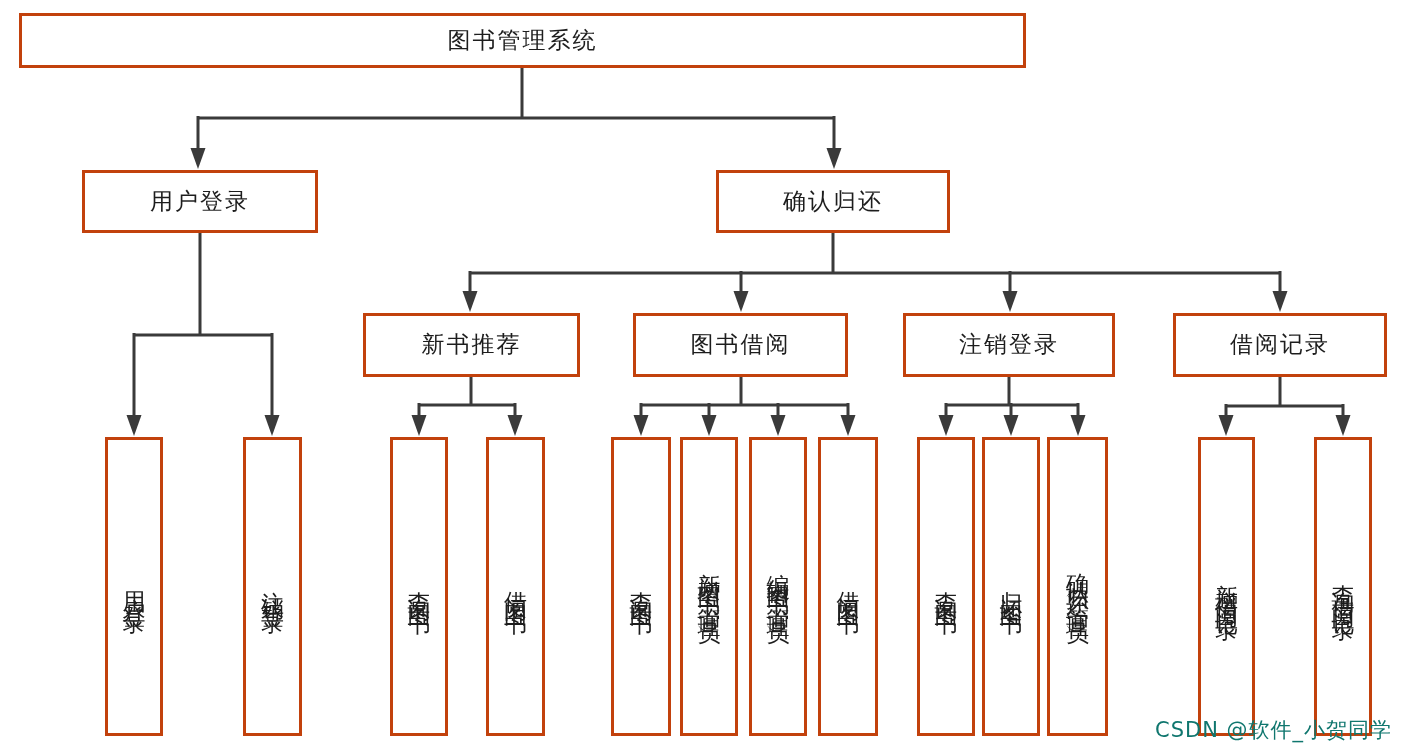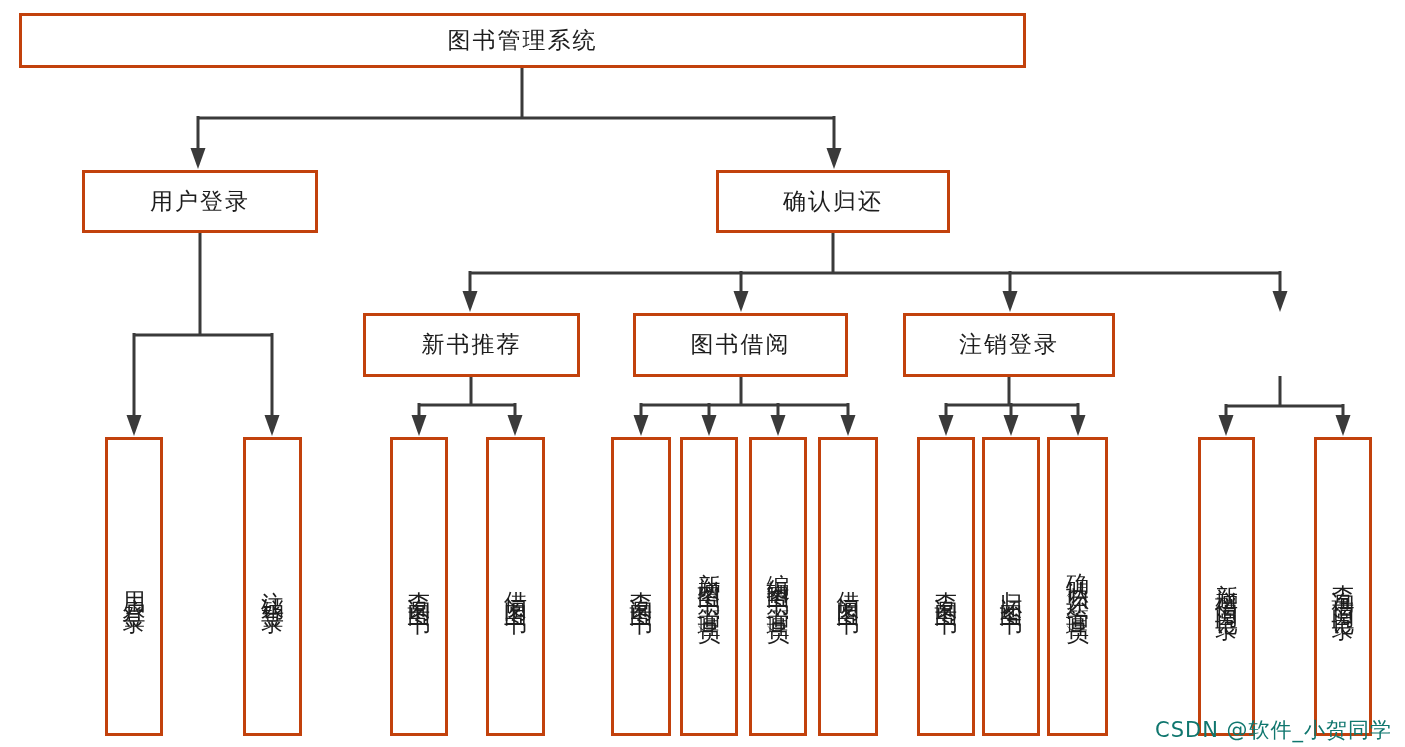--- a/index.html
+++ b/index.html
@@ -82,20 +82,23 @@
 
   <div class="node h" style="left:633px;top:313px;width:215px;height:64px">
     <span class="lbl">图书借阅</span>
   </div>
   <div class="node h" style="left:363px;top:313px;width:217px;height:64px">
     <span class="lbl">新书推荐</span>
   </div>
   <div class="node h" style="left:903px;top:313px;width:212px;height:64px">
     <span class="lbl">注销登录</span>
   </div>
+  <div class="node h" style="left:1173px;top:313px;width:214px;height:64px">
+    <span class="lbl">借阅记录</span>
+  </div>
 
   <div class="node v" style="left:105px;top:437px;width:58px;height:299px">
     <span class="lbl">用户登录</span>
   </div>
   <div class="node v" style="left:243px;top:437px;width:59px;height:299px">
     <span class="lbl">注销登录</span>
   </div>
 
   <div class="node v" style="left:390px;top:437px;width:58px;height:299px">
     <span class="lbl">查询图书</span>

